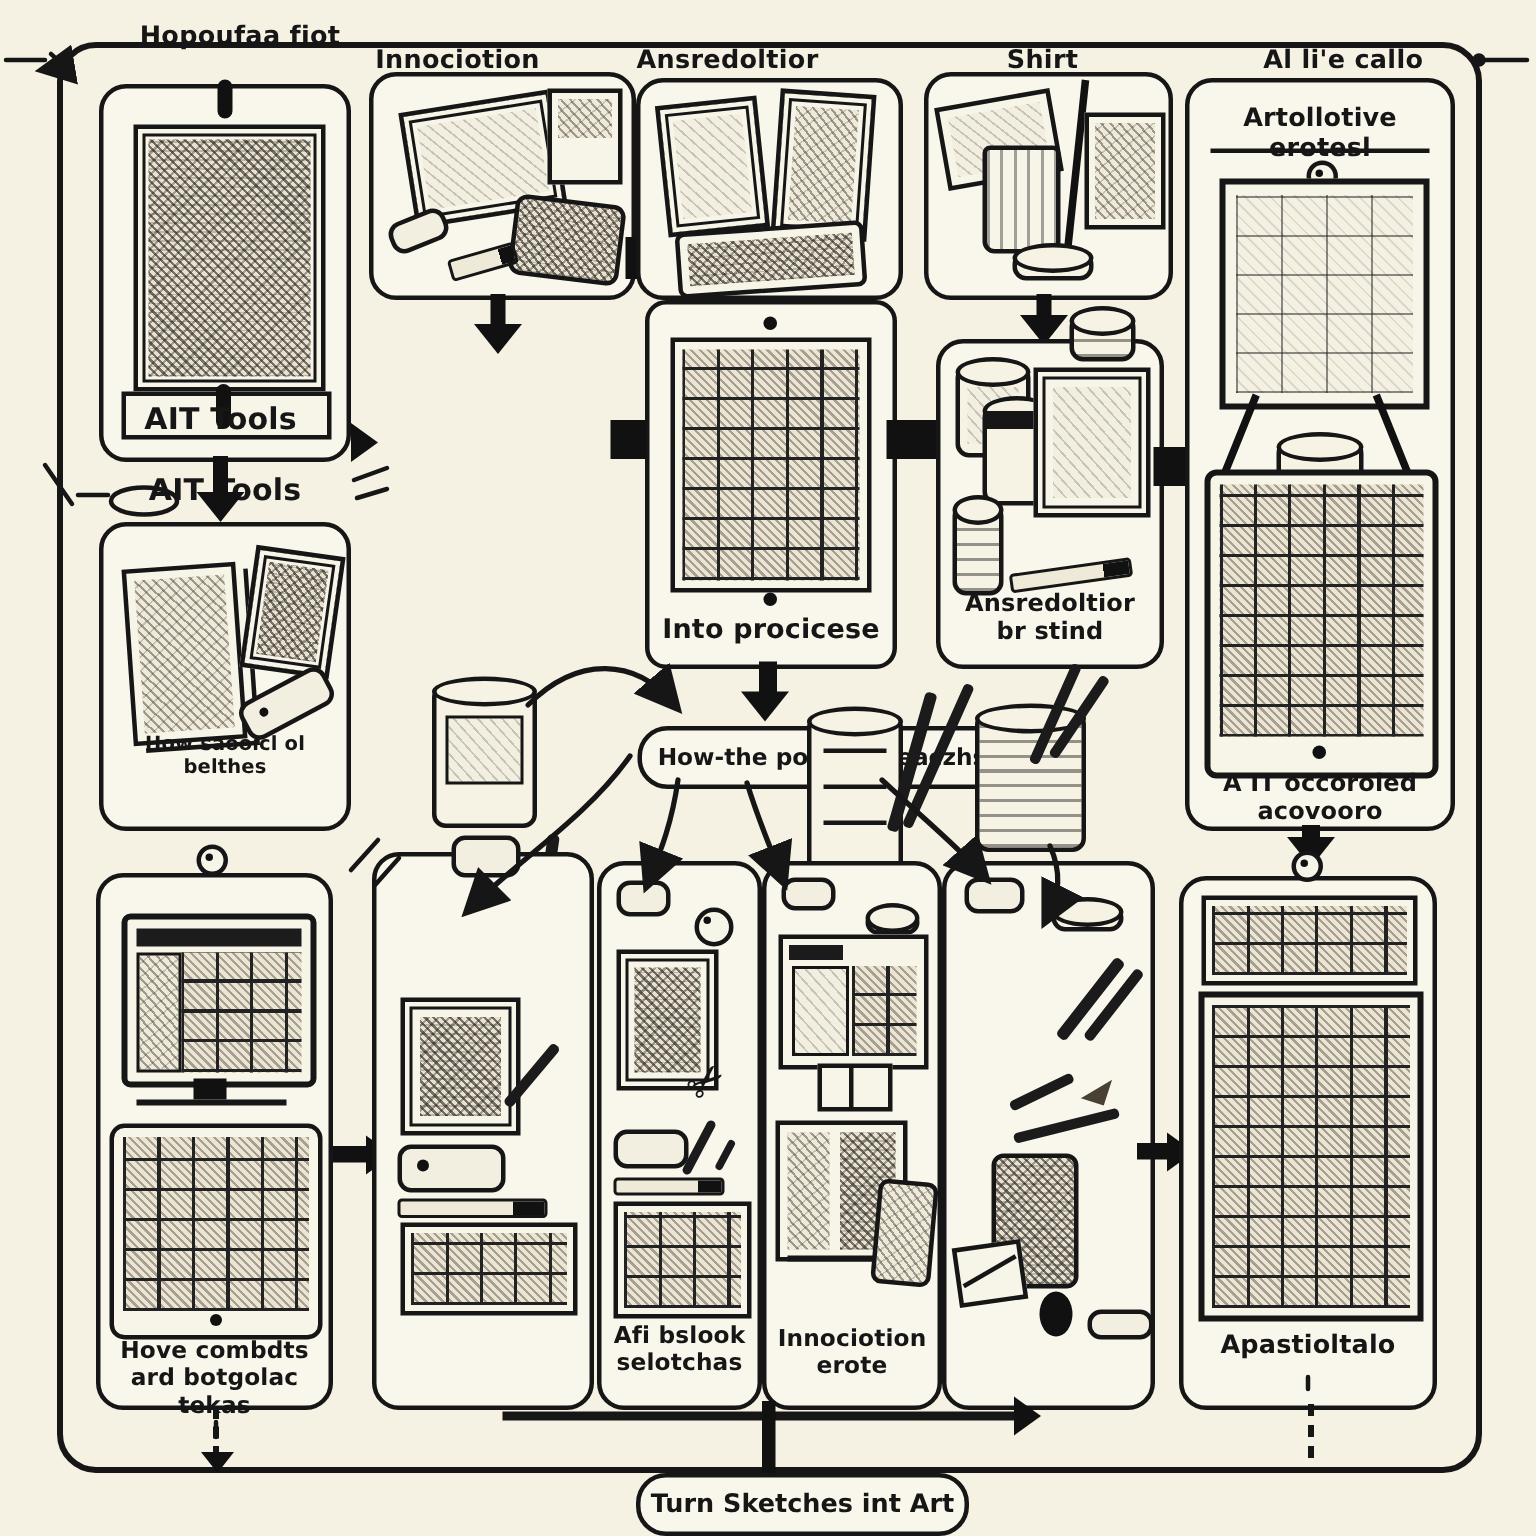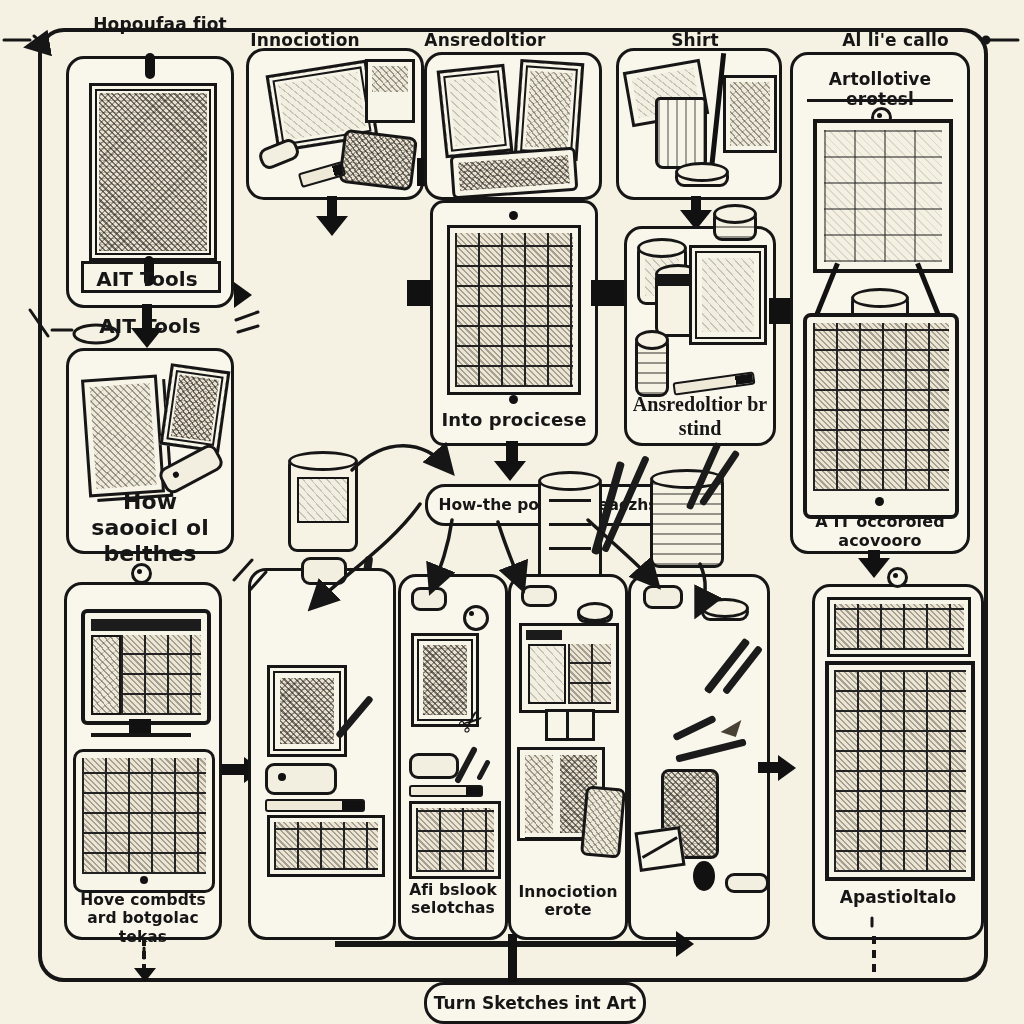--- a/index.html
+++ b/index.html
@@ -85,21 +85,21 @@
   <div class="abs box" style="left:66px;top:348px;width:162px;height:200px;">
     <div class="abs sq" style="left:16px;top:26px;width:70px;height:112px;transform:rotate(-4deg);box-shadow:6px 3px 0 -1px #f7f4e8,8px 5px 0 0 #161616;">
       <div class="abs hatch-mid" style="left:5px;top:5px;right:5px;bottom:5px;"></div>
     </div>
     <div class="abs sq dbl" style="left:96px;top:16px;width:54px;height:76px;transform:rotate(8deg);">
       <div class="abs hatch-dense" style="left:7px;top:7px;right:7px;bottom:7px;"></div>
     </div>
     <div class="abs eraser" style="left:90px;top:104px;width:58px;height:22px;transform:rotate(-28deg);">
       <div class="abs dot" style="left:10px;top:6px;width:6px;height:6px;"></div>
     </div>
-    <div class="abs lbl" style="left:8px;right:8px;top:138px;font-size:22px;">How saooicl ol belthes</div>
+    <div class="abs lbl" style="left:8px;right:8px;top:138px;font-size:13px;">How saooicl ol belthes</div>
   </div>
 
   <div class="abs box" style="left:246px;top:48px;width:172px;height:146px;">
     <div class="abs sq dbl" style="left:22px;top:16px;width:96px;height:72px;transform:rotate(-9deg);">
       <div class="abs hatch-light" style="left:8px;top:8px;right:8px;bottom:8px;"></div>
     </div>
     <div class="abs sq" style="left:116px;top:8px;width:44px;height:58px;">
       <div class="abs hatch-mid" style="left:4px;top:4px;right:4px;height:26px;"></div>
     </div>
     <div class="abs hatch-dense sq" style="left:92px;top:82px;width:68px;height:48px;transform:rotate(7deg);border-radius:8px;"></div>
@@ -159,21 +159,21 @@
       <div class="abs hatch-light" style="left:5px;top:12px;right:5px;bottom:6px;"></div>
     </div>
     <div class="abs cyl" style="left:28px;top:40px;width:40px;height:62px;">
       <div class="abs" style="left:0;top:2px;right:0;height:12px;background:#161616;"></div>
     </div>
     <div class="abs sq dbl" style="left:62px;top:16px;width:72px;height:94px;">
       <div class="abs hatch-light" style="left:10px;top:10px;right:10px;bottom:10px;"></div>
     </div>
     <div class="abs cyl stripes" style="left:8px;top:106px;width:28px;height:56px;"></div>
     <div class="abs pencil" style="left:46px;top:148px;width:78px;height:9px;transform:rotate(-8deg);"></div>
-    <div class="abs lbl" style="left:4px;right:4px;top:164px;font-size:20px;font-family:Liberation Serif, serif;">Ansredoltior br stind</div>
+    <div class="abs lbl" style="left:4px;right:4px;top:164px;font-size:16px;">Ansredoltior br stind</div>
   </div>
   <div class="abs tab" style="left:769px;top:298px;width:24px;height:26px;"></div>
 
   <div class="abs box" style="left:790px;top:52px;width:174px;height:496px;">
     <div class="abs lbl" style="left:4px;right:4px;top:14px;font-size:17px;">Artollotive erotesl</div>
     <div class="abs" style="left:14px;right:14px;top:44px;height:3px;background:#161616;"></div>
     <div class="abs pin" style="left:78px;top:52px;"></div>
     <div class="abs sq" style="left:20px;top:64px;width:132px;height:146px;border-width:4px;">
       <div class="abs collage-light" style="left:7px;top:7px;right:7px;bottom:7px;"></div>
     </div>
@@ -298,21 +298,21 @@
     <div class="abs sq" style="left:6px;top:252px;width:40px;height:34px;transform:rotate(-8deg);">
       <div class="abs" style="left:0;top:14px;width:40px;height:3px;background:#161616;transform:rotate(-22deg);"></div>
     </div>
     <div class="abs dot" style="left:62px;top:284px;width:22px;height:30px;"></div>
     <div class="abs eraser" style="left:94px;top:296px;width:38px;height:14px;"></div>
   </div>
 
   <div class="abs shaft-h" style="left:758px;top:762px;width:22px;"></div>
   <div class="abs arr-right" style="left:778px;top:755px;"></div>
 
-  <div class="abs box" style="left:812px;top:584px;width:166px;height:350px;">
+  <div class="abs box" style="left:786px;top:584px;width:166px;height:350px;">
     <div class="abs pin" style="left:72px;top:-20px;"></div>
     <div class="abs sq" style="left:12px;top:10px;width:138px;height:54px;">
       <div class="abs collage-fine" style="left:4px;top:4px;right:4px;bottom:4px;"></div>
     </div>
     <div class="abs sq" style="left:10px;top:74px;width:142px;height:212px;border-width:4px;">
       <div class="abs collage-fine" style="left:5px;top:5px;right:5px;bottom:5px;"></div>
     </div>
     <div class="abs lbl" style="left:4px;right:4px;top:300px;font-size:17px;">Apastioltalo</div>
   </div>
 

